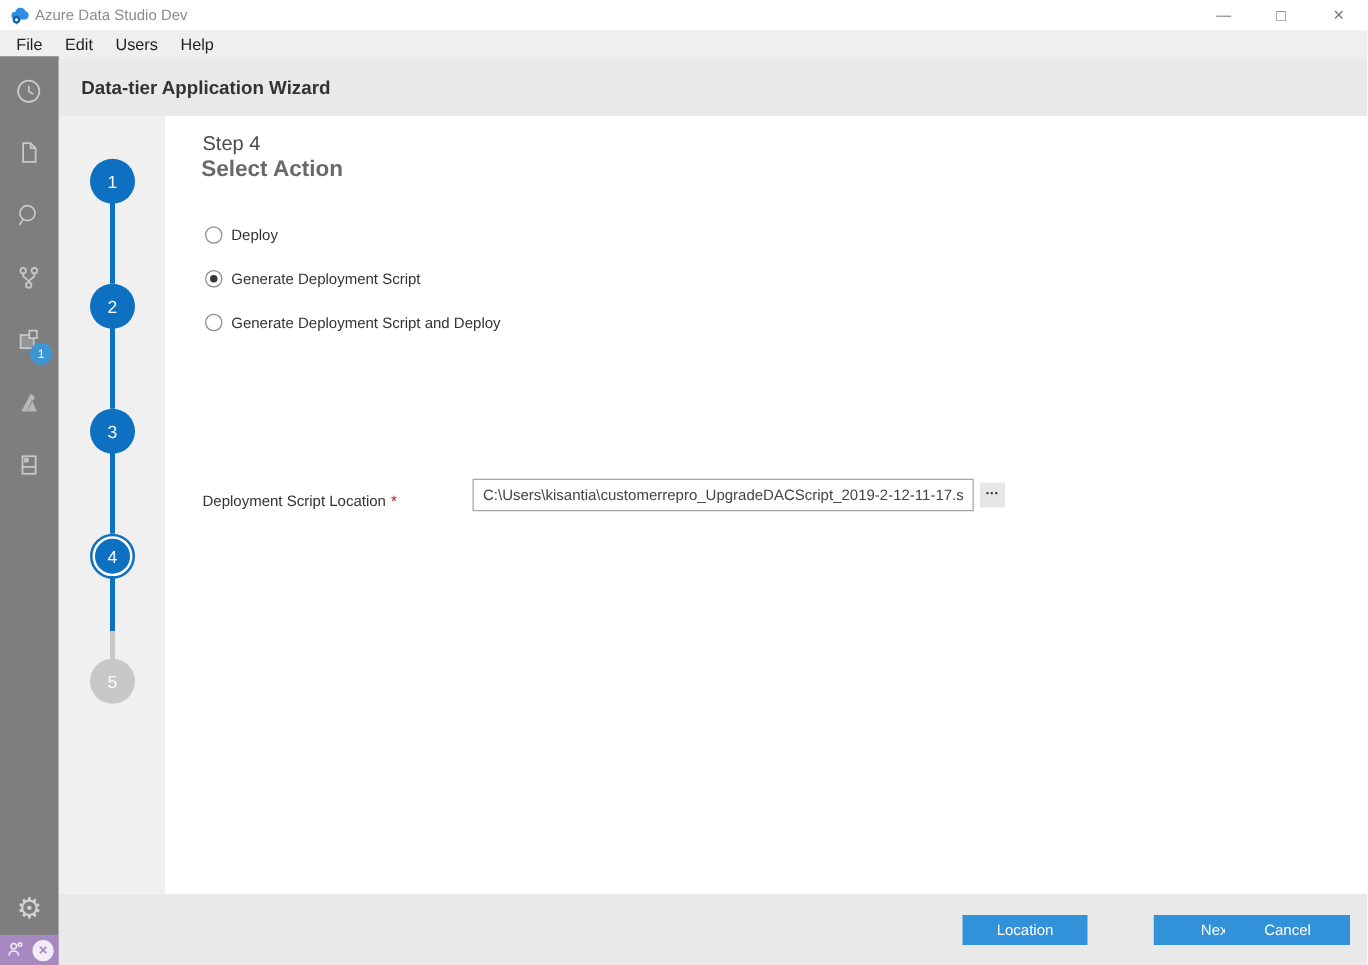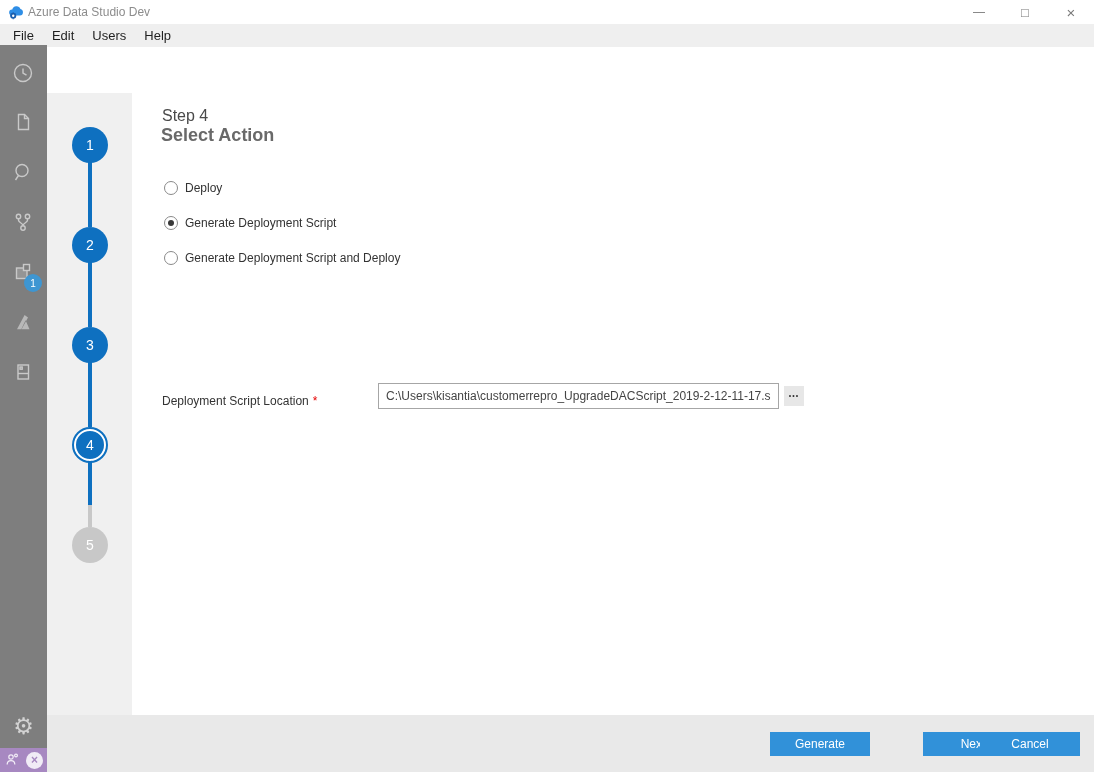--- a/index.html
+++ b/index.html
@@ -149,20 +149,23 @@
     <span class="sb-icon">
       <svg viewBox="0 0 16 16" fill="none" stroke="#f1ecf6" stroke-width="1.2">
         <circle cx="7" cy="5" r="2.2"></circle>
           <path d="M3.2 12.5c0-2.4 1.8-3.8 3.8-3.8s3.8 1.4 3.8 3.8"></path>
           <circle cx="12" cy="3.5" r="1.4"></circle>
       </svg>
     </span>
     <span class="sb-error">×</span>
   </div>
 
+  <div class="wizard-header">
+    <span class="wizard-title">Data-tier Application Wizard</span>
+  </div>
 
   <div class="step-panel">
     <div class="connector" style="top:52px;height:82px;"></div>
     <div class="connector" style="top:152px;height:82px;"></div>
     <div class="connector" style="top:252px;height:82px;"></div>
     <div class="connector" style="top:354px;height:58px;"></div>
     <div class="connector gray" style="top:412px;height:22px;"></div>
     <div class="step-circle" style="top:34px">1</div>
     <div class="step-circle" style="top:134px">2</div>
     <div class="step-circle" style="top:234px">3</div>
@@ -188,18 +191,18 @@
     </div>
 
     <div class="field-label">
       <span>Deployment Script Location</span><span class="required">*</span>
     </div>
     <input class="loc-input" type="text" value="C:\Users\kisantia\customerrepro_UpgradeDACScript_2019-2-12-11-17.sql" style="">
     <button class="browse-btn">•••</button>
   </div>
 
   <div class="footer">
-    <button class="wizard-btn btn-previous">Generate</button>
+    <button class="wizard-btn btn-previous">Location</button>
     <button class="wizard-btn btn-next">Next</button>
     <button class="wizard-btn btn-cancel">Cancel</button>
   </div>
 
 </div>
 
 </body></html>

